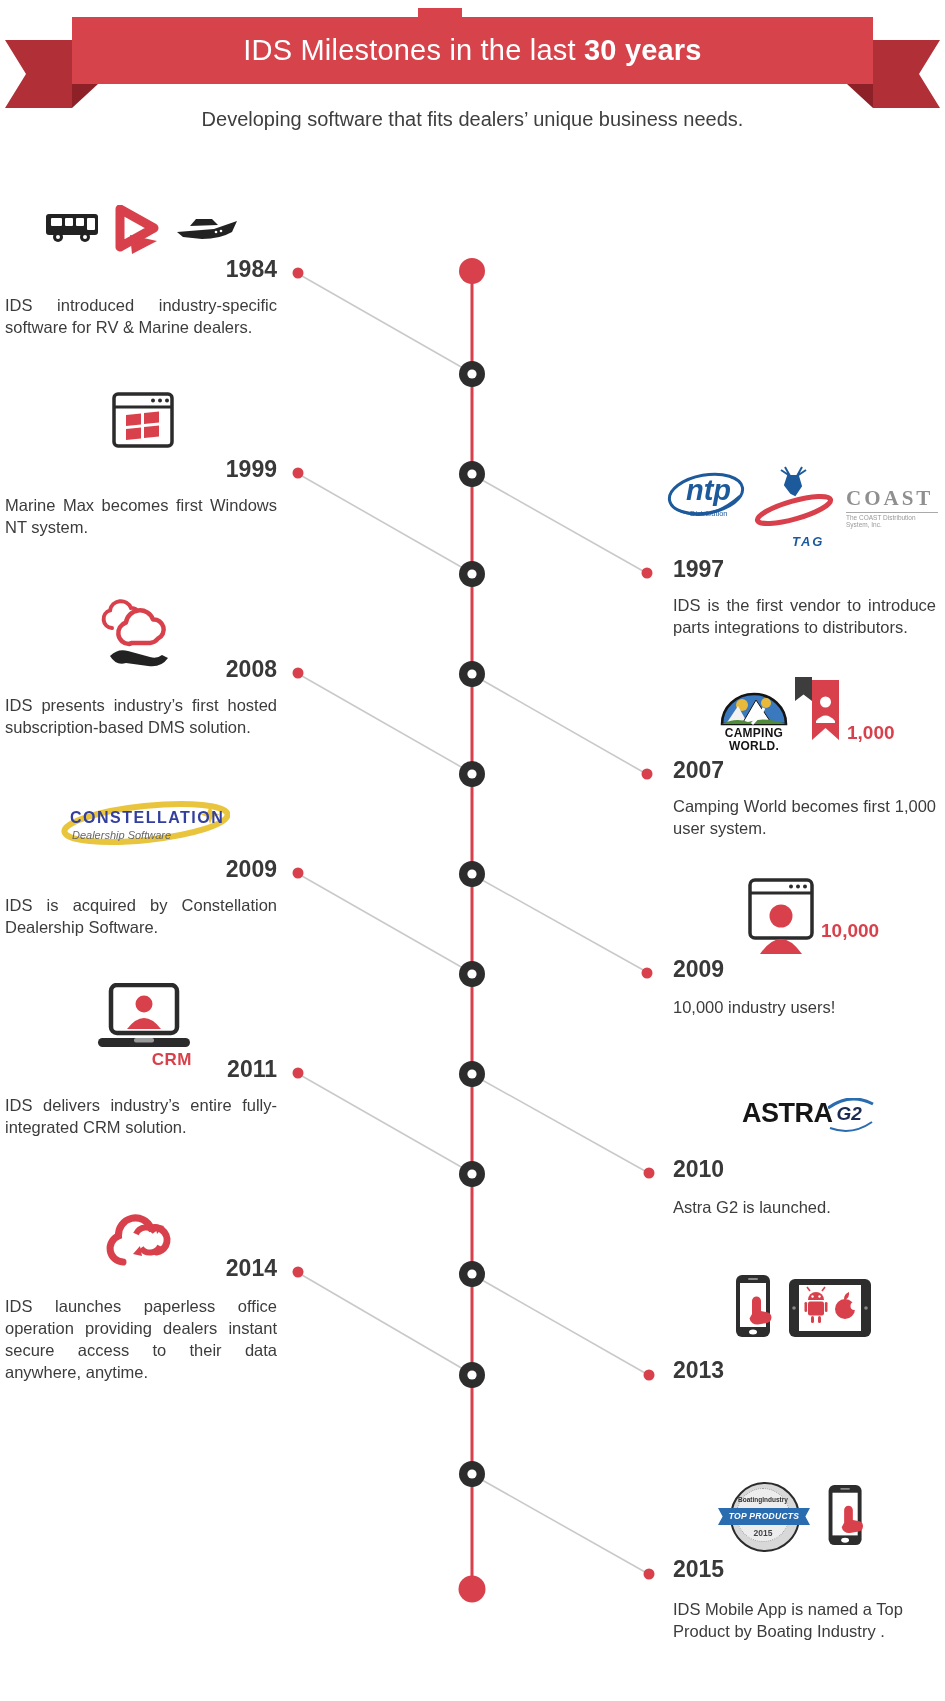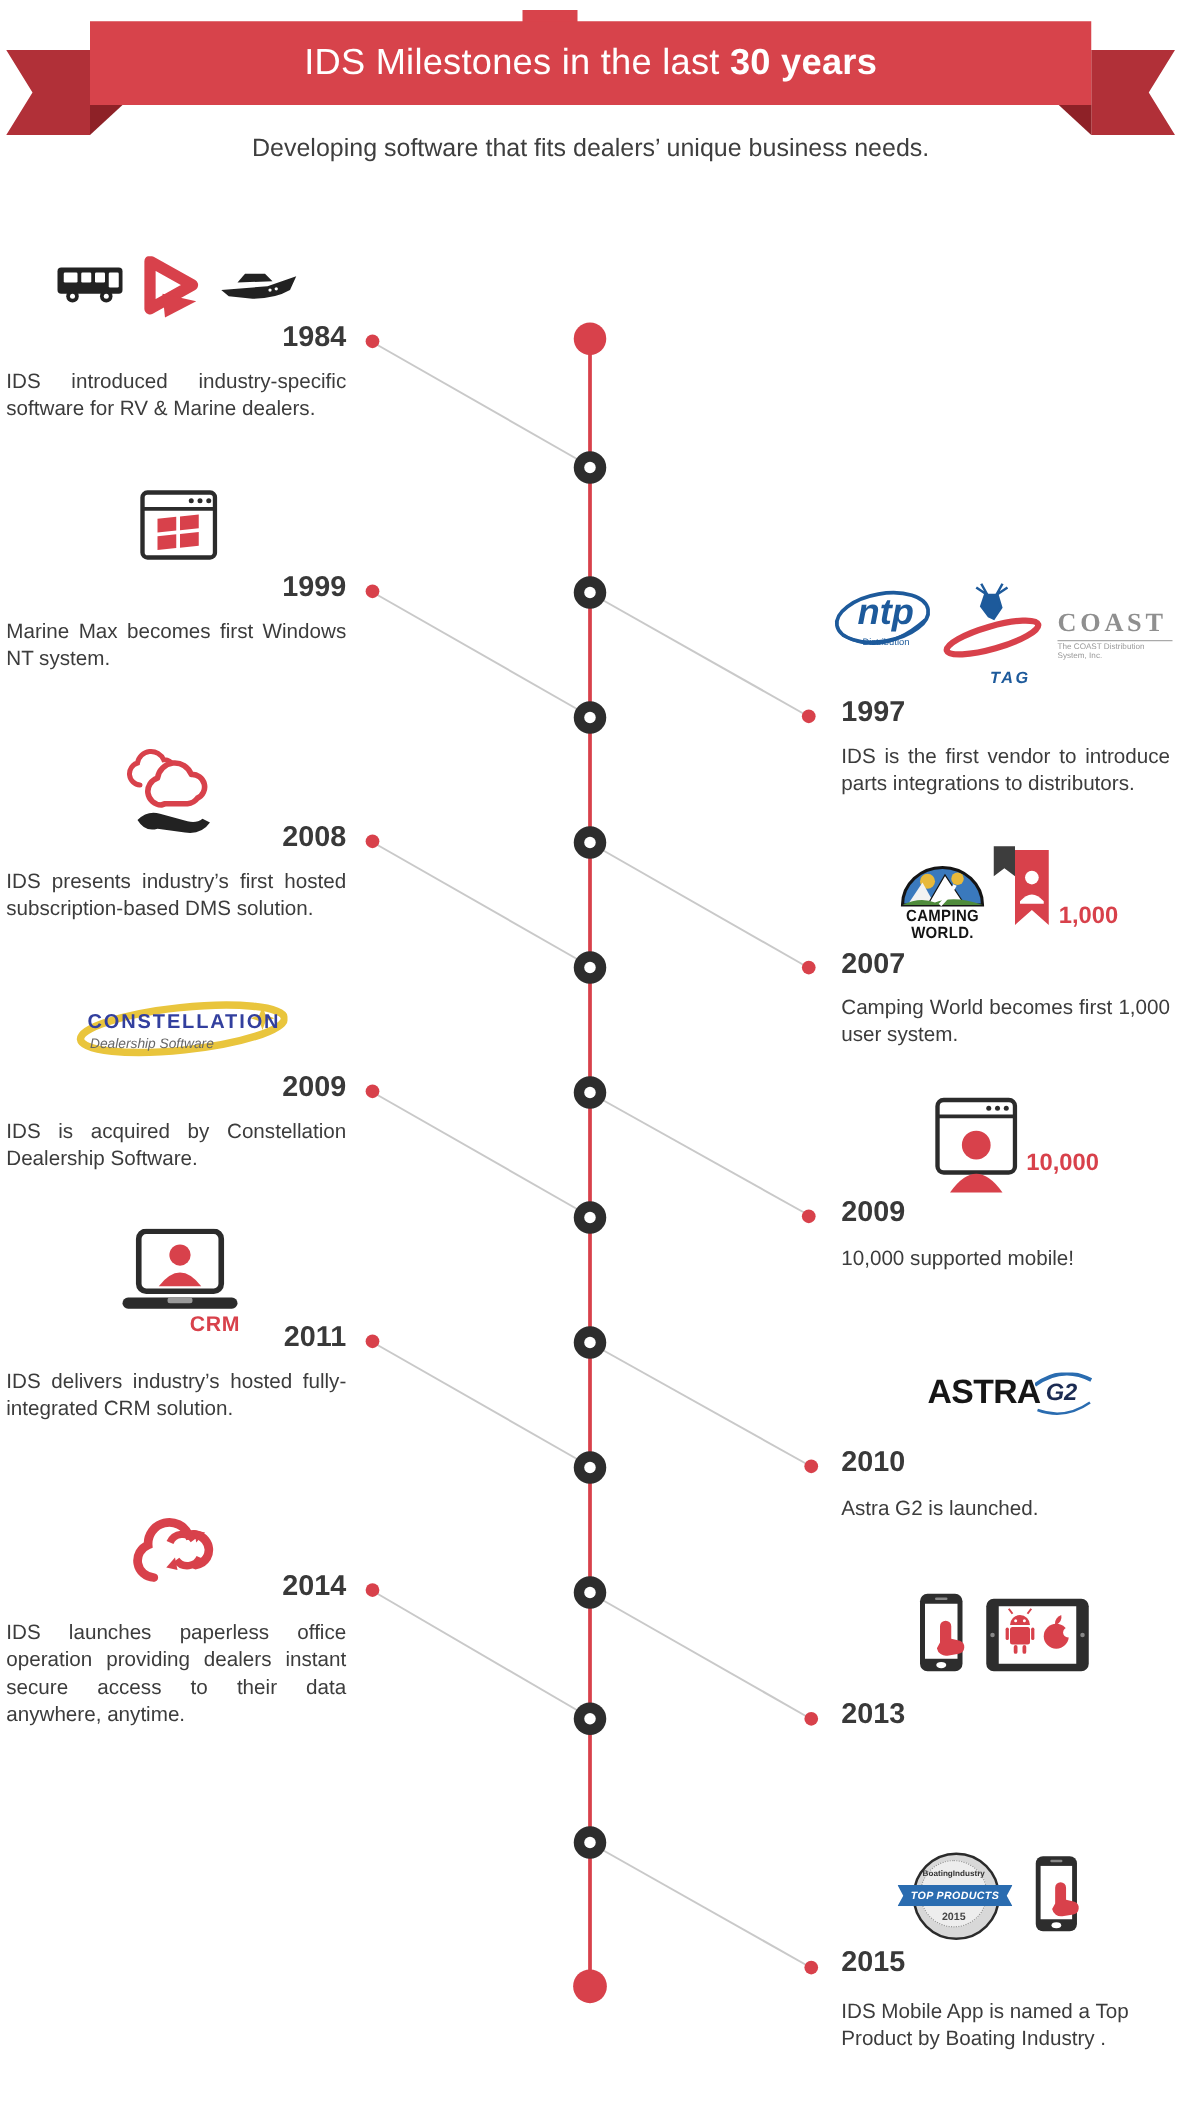--- a/index.html
+++ b/index.html
@@ -211,21 +211,21 @@
   <div class="abs" style="left:58px;top:798px;width:172px;height:54px;">
     <svg style="width:172px;height:54px;" viewBox="0 0 172 54">
       <ellipse cx="88" cy="25" rx="82" ry="17" fill="none" stroke="#e9c53d" stroke-width="6" transform="rotate(-6 88 25)"></ellipse>
       <path d="M152 7 l2.5 7 7 2.5 -7 2.5 -2.5 7 -2.5 -7 -7 -2.5 7 -2.5 z" fill="#e9c53d"></path>
     </svg>
     <span class="logo-text const-name">CONSTELLATION</span>
     <span class="logo-text const-tag">Dealership Software</span>
   </div>
 
   <div class="abs year left" style="top:1056px">2011</div>
-  <div class="abs mtext left" style="top:1094px">IDS delivers industry’s hosted fully-integrated CRM solution.</div>
+  <div class="abs mtext left" style="top:1094px">IDS delivers industry’s entire fully-integrated CRM solution.</div>
   <svg class="abs" style="left:96px;top:983px;width:96px;height:68px;" viewBox="0 0 96 68">
     <rect x="15" y="2" width="66" height="48" rx="6" fill="#fff" stroke="#2b2b2b" stroke-width="4.5"></rect>
     <circle cx="48" cy="21" r="8.5" fill="#d8414b"></circle>
     <path d="M31 46 q17 -22 34 0 z" fill="#d8414b"></path>
     <rect x="2" y="55" width="92" height="9" rx="4.5" fill="#2b2b2b"></rect>
     <rect x="38" y="55" width="20" height="4.5" rx="2" fill="#9a9a9a"></rect>
   </svg>
   <div class="abs crm-label">CRM</div>
 
   <div class="abs year left" style="top:1255px">2014</div>
@@ -284,21 +284,21 @@
     <svg class="abs" style="left:74px;top:0;width:50px;height:74px;" viewBox="0 0 50 74">
       <path d="M3 2 h17 v24 l-8.5 -6.5 L3 26 z" fill="#3d3d3d"></path>
       <path d="M20 5 h27 v60 l-13.5 -12 L20 65 z" fill="#d8414b"></path>
       <circle cx="33.5" cy="27" r="5.5" fill="#fff"></circle>
       <path d="M24 46 q9.5 -11 19 0 l0 2 h-19 z" fill="#fff"></path>
     </svg>
     <span class="abs red-num" style="left:129px;top:47px;">1,000</span>
   </div>
 
   <div class="abs year right" style="top:956px">2009</div>
-  <div class="abs mtext right noj" style="top:996px">10,000 supported mobile!</div>
+  <div class="abs mtext right noj" style="top:996px">10,000 industry users!</div>
   <div class="abs" style="left:748px;top:876px;width:150px;height:80px;">
     <svg class="abs" style="left:0;top:0;width:66px;height:80px;" viewBox="0 0 66 80">
       <rect x="2" y="4" width="62" height="58" rx="5" fill="#fff" stroke="#2b2b2b" stroke-width="3.5"></rect>
       <line x1="2" y1="17" x2="64" y2="17" stroke="#2b2b2b" stroke-width="3"></line>
       <circle cx="43" cy="10.5" r="2" fill="#2b2b2b"></circle>
         <circle cx="50" cy="10.5" r="2" fill="#2b2b2b"></circle>
         <circle cx="57" cy="10.5" r="2" fill="#2b2b2b"></circle>
       <circle cx="33" cy="40" r="11.5" fill="#d8414b"></circle>
       <path d="M12 78 q21 -30 42 0 z" fill="#d8414b"></path>
     </svg>

